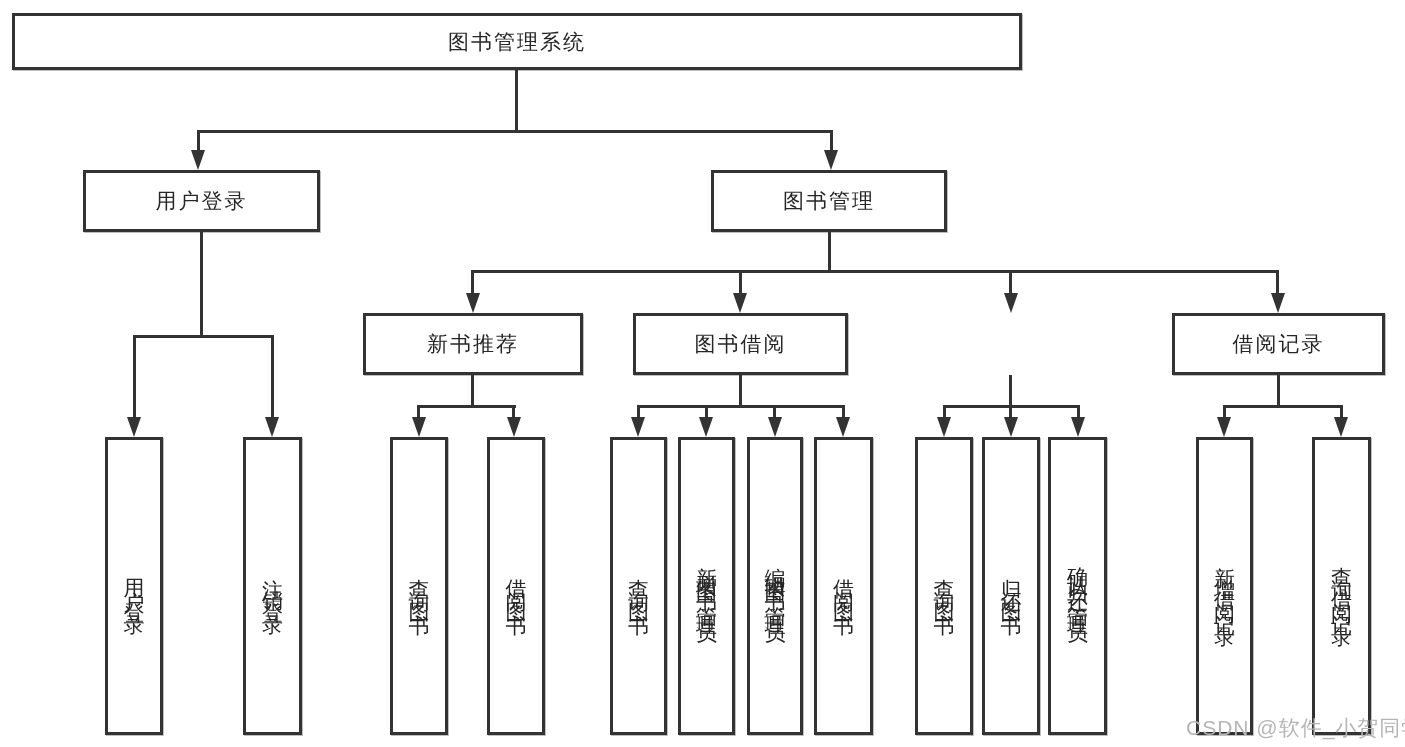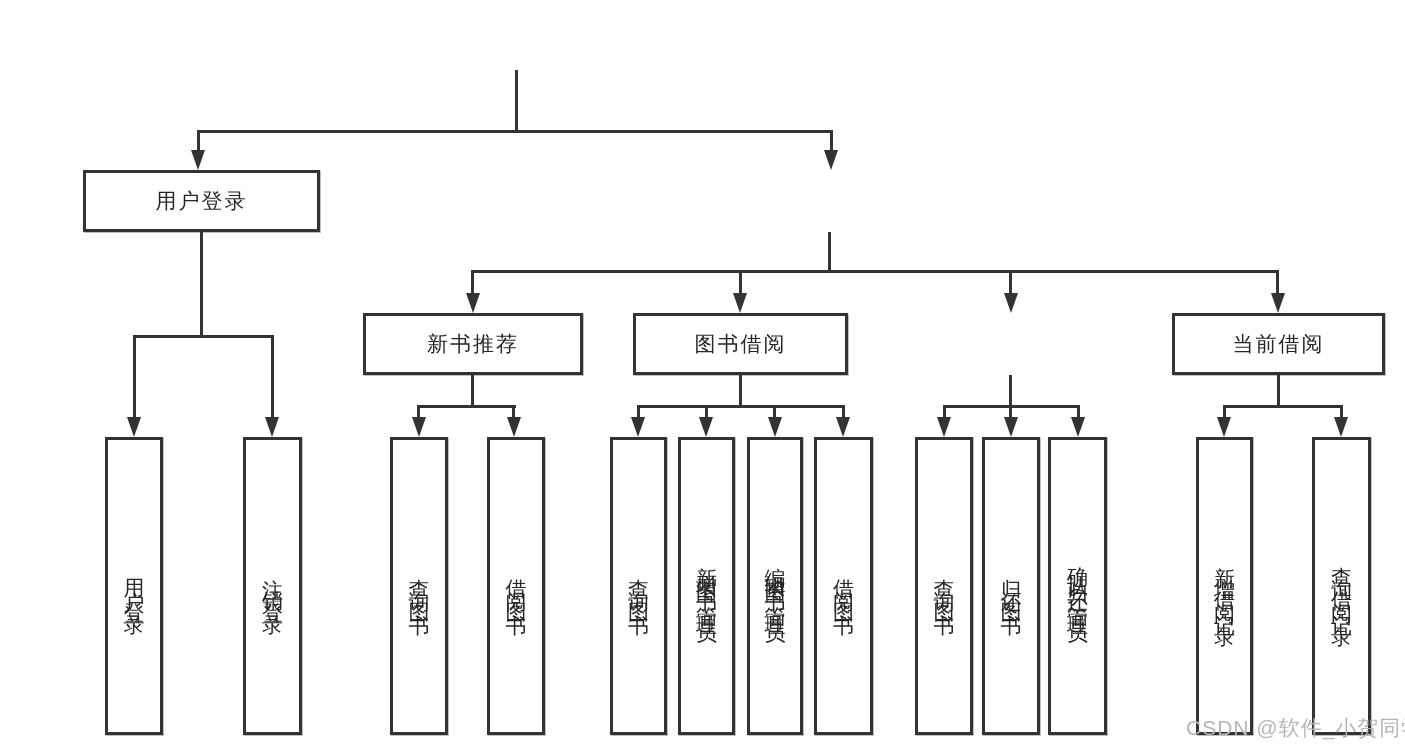--- a/index.html
+++ b/index.html
@@ -65,30 +65,36 @@
     letter-spacing: 1px;
     z-index: 10;
     white-space: nowrap;
   }
 </style>
 </head>
 <body>
 
 <div id="canvas">
 
+  <div class="node" style="left:12px; top:13px; width:1010px; height:57px;">
+    <span>图书管理系统</span>
+  </div>
 
   <div class="vline" style="left:515px; top:70px; height:62px;"></div>
   <div class="hline" style="left:197px; top:130px; width:636px;"></div>
   <div class="vline" style="left:197px; top:130px; height:22px;"></div>
   <div class="arrow" style="left:191px; top:150px;"></div>
   <div class="vline" style="left:830px; top:130px; height:22px;"></div>
   <div class="arrow" style="left:824px; top:150px;"></div>
 
   <div class="node" style="left:83px; top:170px; width:237px; height:62px;">
     <span>用户登录</span>
+  </div>
+  <div class="node" style="left:711px; top:170px; width:236px; height:62px;">
+    <span>图书管理</span>
   </div>
 
   <div class="vline" style="left:200px; top:232px; height:105px;"></div>
   <div class="hline" style="left:133px; top:335px; width:141px;"></div>
   <div class="vline" style="left:133px; top:335px; height:84px;"></div>
   <div class="arrow" style="left:127px; top:417px;"></div>
   <div class="vline" style="left:271px; top:335px; height:84px;"></div>
   <div class="arrow" style="left:265px; top:417px;"></div>
 
   <div class="vline" style="left:828px; top:232px; height:40px;"></div>
@@ -102,21 +108,21 @@
   <div class="vline" style="left:1276px; top:270px; height:25px;"></div>
   <div class="arrow" style="left:1271px; top:293px;"></div>
 
   <div class="node" style="left:363px; top:313px; width:220px; height:62px;">
     <span>新书推荐</span>
   </div>
   <div class="node" style="left:633px; top:313px; width:215px; height:62px;">
     <span>图书借阅</span>
   </div>
   <div class="node" style="left:1172px; top:313px; width:213px; height:62px;">
-    <span>当前借阅</span>
+    <span>借阅记录</span>
   </div>
 
   <div class="vline" style="left:471px; top:375px; height:32px;"></div>
   <div class="hline" style="left:417px; top:405px; width:99px;"></div>
   <div class="vline" style="left:417px; top:405px; height:14px;"></div>
   <div class="arrow" style="left:412px; top:417px;"></div>
   <div class="vline" style="left:512px; top:405px; height:14px;"></div>
   <div class="arrow" style="left:507px; top:417px;"></div>
 
   <div class="vline" style="left:739px; top:375px; height:32px;"></div>

